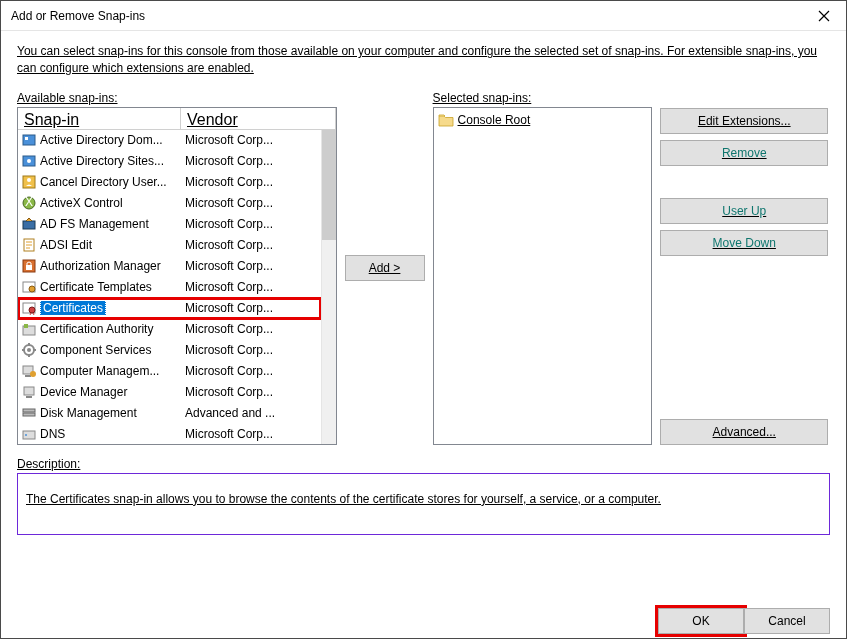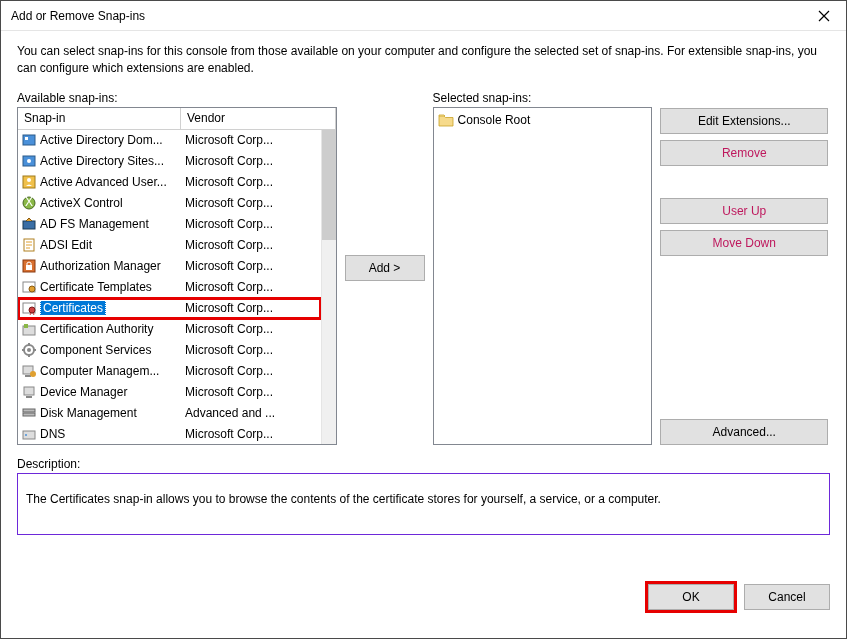--- a/index.html
+++ b/index.html
@@ -22,21 +22,21 @@
       align-items: center;
       padding: 0 0 0 10px;
       border-bottom: 1px solid #e5e5e5;
     }
     .titlebar-title { flex: 1; font-size: 12px; }
     .titlebar-close {
       width: 45px; height: 30px;
       display: flex; align-items: center; justify-content: center;
       cursor: pointer;
     }
-    .content { padding: 12px 16px 0 16px; }
+    .content { padding: 12px 16px 0 16px; text-decoration: underline; }
     .intro-text { font-size: 12px; line-height: 1.4; margin-bottom: 14px; }
     .columns { display: flex; gap: 8px; }
     .col-left { width: 320px; }
     .col-mid { width: 80px; display: flex; align-items: center; justify-content: center; }
     .col-sel { width: 220px; }
     .col-right { width: 170px; display: flex; flex-direction: column; gap: 6px; padding-top: 17px; }
     .section-label { font-size: 12px; margin-bottom: 2px; }
     .listbox {
       border: 1px solid #828790;
       background: #fff;
@@ -45,21 +45,21 @@
     }
     .listbox-head {
       display: flex; height: 22px;
       background: #fff;
       border-bottom: 1px solid #d0d0d0;
     }
     .listbox-head .hcell {
       padding: 3px 6px;
       border-right: 1px solid #d0d0d0;
       background: #ffffff;
-      font-size: 12px;
+      font-size: 16px;
     }
     .hc-snapin { width: 163px; }
     .hc-vendor { flex: 1; }
     .listbox-body {
       position: absolute;
       top: 22px; left: 0; right: 15px; bottom: 0;
       overflow: hidden;
     }
     .listbox-scroll {
       position: absolute; top: 22px; right: 0; bottom: 0; width: 15px;
@@ -96,21 +96,21 @@
     .btn {
       height: 28px;
       border: 1px solid #adadad;
       background: #e1e1e1;
       display: flex; align-items: center; justify-content: center;
       padding: 0 8px;
       font-size: 12px;
       cursor: pointer;
       min-width: 75px;
     }
-    .btn.disabled { color: #be185d; cursor: default; }
+    .btn.disabled { color: #0f766e; cursor: default; }
     .btn-side { width: 168px; height: 26px; text-align: right; }
     .btn-add { width: 90px; height: 26px; }
     .col-right .spacer-sm { height: 20px; }
     .col-right .spacer-lg { flex: 1; }
     .selected-box {
       border: 1px solid #828790;
       background: #fff;
       height: 338px;
       padding: 2px;
     }
@@ -118,22 +118,22 @@
     .folder-icon { width: 16px; height: 14px; }
     .desc-section { margin-top: 12px; }
     .desc-box {
       border: 1px solid #6d28d9;
       height: 62px;
       padding: 18px 8px;
       font-size: 12px;
     }
     .bottom-buttons {
       position: absolute;
-      right: 16px; bottom: 28px;
-      display: flex; gap: 10px; align-items: center;
+      right: 16px; bottom: 4px;
+      display: flex; align-items: center;
     }
     .btn-bottom { width: 86px; height: 26px; }
     svg { display: block; }
   </style>
 </head>
 <body>
 
 <div class="titlebar">
   <div class="titlebar-title">Add or Remove Snap-ins</div>
   <div class="titlebar-close">
@@ -177,21 +177,21 @@
               <span class="vd">Microsoft Corp...</span>
             </div>
             <div class="snap-row">
               <span class="ic">
                 <svg width="16" height="16">
                   <rect x="2" y="2" width="12" height="12" fill="#f0c04a" stroke="#a07a1a"></rect>
                   <circle cx="8" cy="6" r="2" fill="#fff"></circle>
                   <path d="M5 12 Q8 9 11 12" fill="#fff"></path>
                 </svg>
               </span>
-              <span class="nm">Active Advanced User...</span>
+              <span class="nm">Cancel Directory User...</span>
               <span class="vd">Microsoft Corp...</span>
             </div>
             <div class="snap-row">
               <span class="ic">
                 <svg width="16" height="16">
                   <circle cx="8" cy="8" r="6" fill="#8ab846" stroke="#4a6a26"></circle>
                   <text x="8" y="11" font-size="8" text-anchor="middle" fill="#fff">X</text>
                 </svg>
               </span>
               <span class="nm">ActiveX Control</span>

